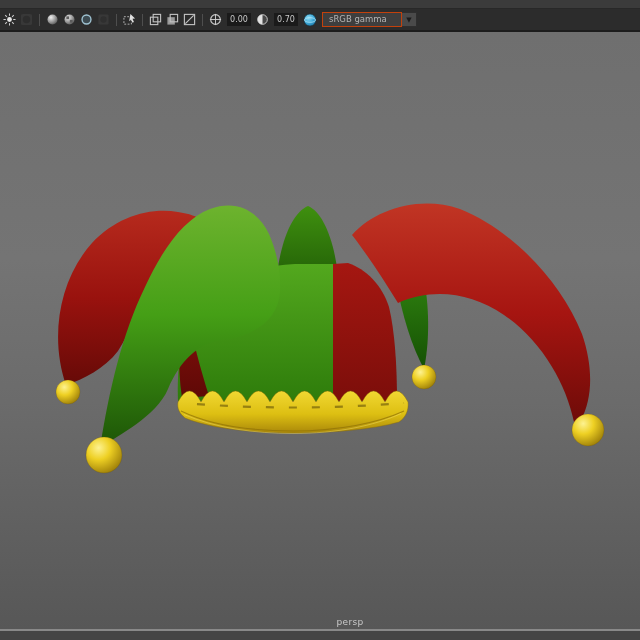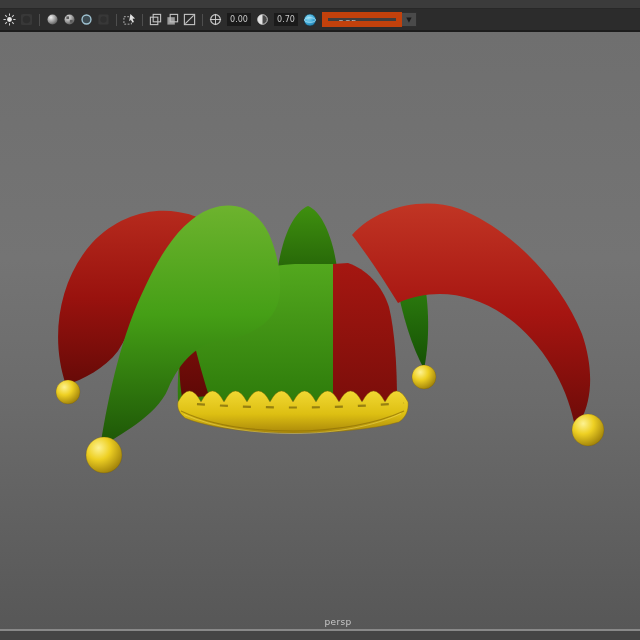--- a/index.html
+++ b/index.html
@@ -4,25 +4,25 @@
 <style>
   html,body{margin:0;padding:0}
   body{width:640px;height:640px;overflow:hidden;background:#585858;font-family:"DejaVu Sans","Liberation Sans",sans-serif}
   .screen{position:relative;width:640px;height:640px}
   .top-strip{height:8px;background:#3b3b3b;border-bottom:1px solid #282828}
   .toolbar{height:21px;background:#2c2c2c;border-bottom:2px solid #1c1c1c;display:flex;align-items:center;gap:2px;padding-left:2px}
   .tbtn{width:15px;height:15px;display:flex;align-items:center;justify-content:center;border-radius:2px;flex:none}
   .sep{width:1px;height:12px;background:#4e4e4e;margin:0 3px;flex:none}
   .numfield{width:24px;height:13px;background:#1a1a1a;color:#c9c9c9;font-size:8px;line-height:13px;text-align:center;border-radius:0;margin:0 2px;flex:none}
   .dropdown{display:flex;align-items:center;height:15px;margin-left:3px;flex:none}
-  .dd-body{width:80px;height:15px;background:#3e3e3e;border:6px solid #c2410c;color:#b4b4b4;font-size:8.5px;line-height:13px;padding-left:6px;box-sizing:border-box;white-space:nowrap;overflow:hidden}
+  .dd-body{width:80px;height:15px;background:#3e3e3e;border:1px solid #c2410c;color:#b4b4b4;font-size:8.5px;line-height:13px;padding-left:6px;box-sizing:border-box;white-space:nowrap;overflow:hidden}
   .dd-arrow{width:15px;height:15px;background:#4a4a4a;border:1px solid #2e2e2e;border-left:none;color:#1c1c1c;font-size:7px;display:flex;align-items:center;justify-content:center;box-sizing:border-box}
   .viewport{position:relative;height:597px;background:linear-gradient(#6f6f6f,#747474 38%,#6b6b6b 62%,#575757)}
   .scene{position:absolute;left:0;top:0;width:640px;height:597px;display:block}
-  .cam-label{position:absolute;bottom:2px;left:338px;transform:translateX(-50%);font-size:9px;color:#c9c9c9;letter-spacing:.3px}
+  .cam-label{position:absolute;bottom:2px;left:350px;transform:translateX(-50%);font-size:9px;color:#c9c9c9;letter-spacing:.3px}
   .bottom-strip{height:9px;background:#454545;border-top:2px solid #898989}
 </style>
 </head>
 <body>
 
 <div class="screen">
 
   <div class="top-strip"></div>
 
   <div class="toolbar">

